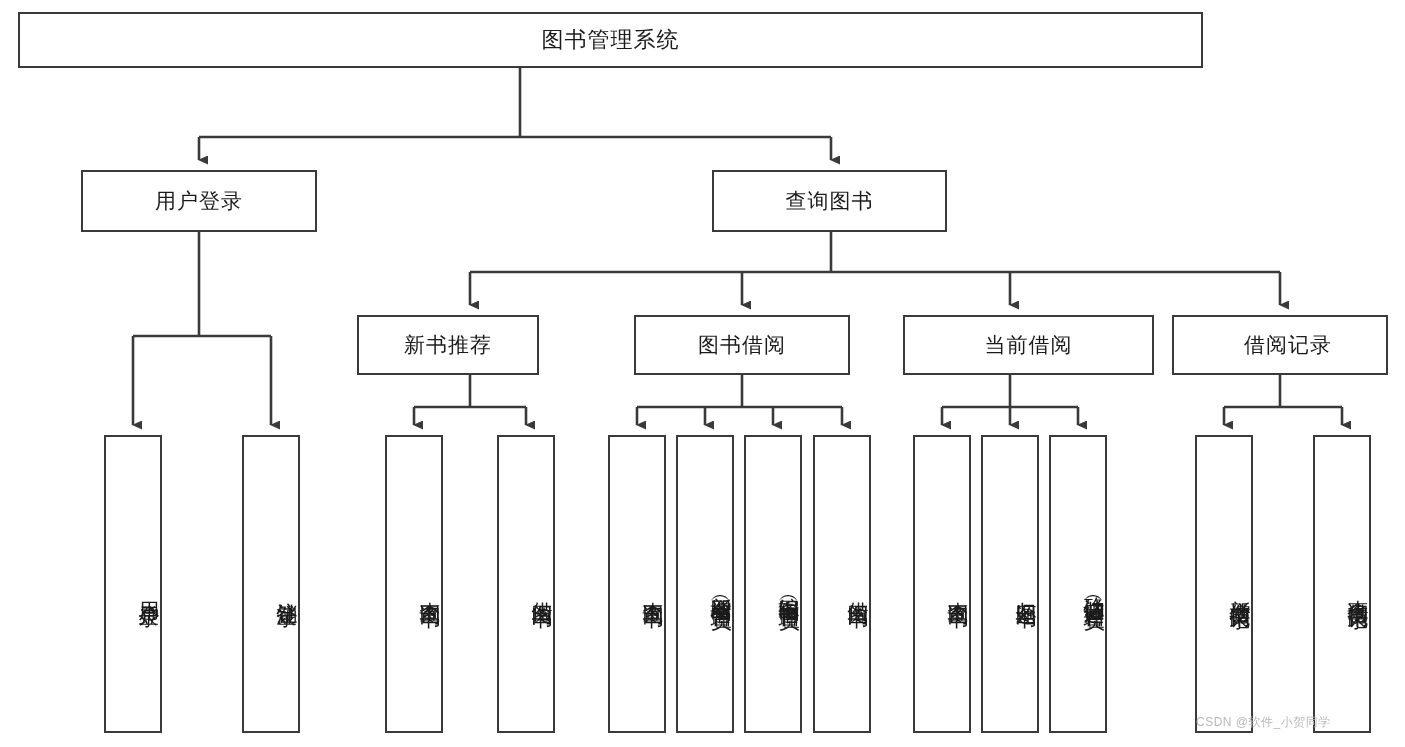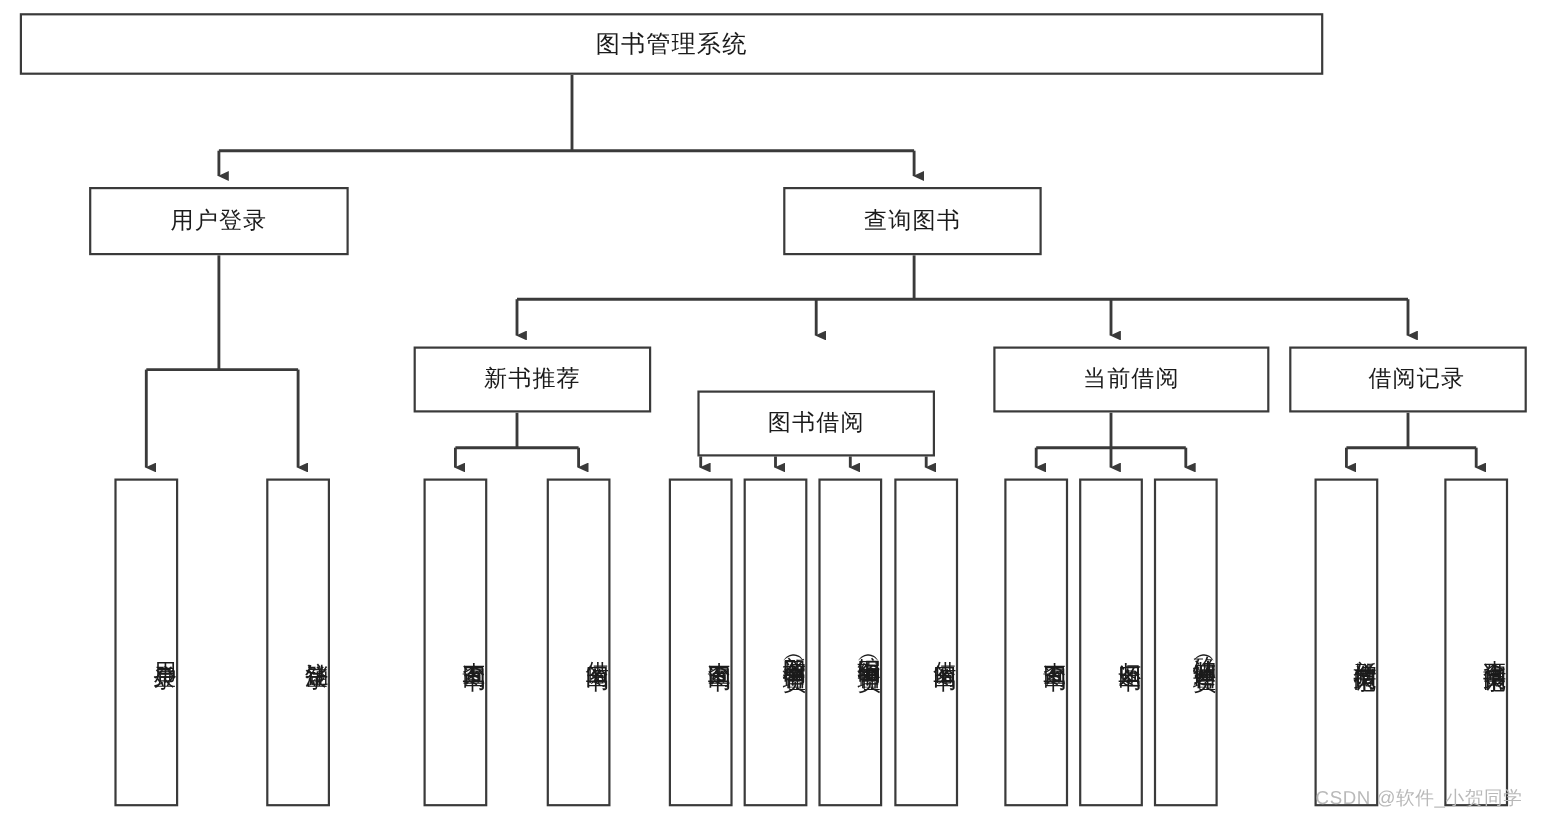--- a/index.html
+++ b/index.html
@@ -50,21 +50,21 @@
     text-orientation: upright;
     align-items: flex-start;
     justify-content: center;
     padding-top: 10px;
     font-size: 21px;
     line-height: 1.05;
     letter-spacing: 2px;
   }
   .watermark {
     position: absolute;
-    font-size: 17px;
+    font-size: 12px;
     color: #b9b9b9;
     letter-spacing: 0.5px;
     white-space: nowrap;
   }
 </style>
 </head>
 <body>
 
 <div id="canvas">
 
@@ -116,22 +116,22 @@
       <path d="M1224,407 L1224,425" marker-end="url(#arrowhead)"></path>
       <path d="M1342,407 L1342,425" marker-end="url(#arrowhead)"></path>
     </g>
   </svg>
 
   <div class="node horizontal root" style="left:18px; top:12px; width:1185px; height:56px;">图书管理系统</div>
 
   <div class="node horizontal" style="left:81px; top:170px; width:236px; height:62px;">用户登录</div>
   <div class="node horizontal" style="left:712px; top:170px; width:235px; height:62px;">查询图书</div>
 
-  <div class="node horizontal" style="left:376px; top:315px; width:216px; height:60px;">新书推荐</div>
-  <div class="node horizontal" style="left:634px; top:315px; width:216px; height:60px;margin-top:40px;">图书借阅</div>
+  <div class="node horizontal" style="left:357px; top:315px; width:182px; height:60px;">新书推荐</div>
+  <div class="node horizontal" style="left:634px; top:315px; width:216px; height:60px;">图书借阅</div>
   <div class="node horizontal" style="left:903px; top:315px; width:251px; height:60px;">当前借阅</div>
   <div class="node horizontal" style="left:1172px; top:315px; width:216px; height:60px;padding-left:16px;">借阅记录</div>
 
   <div class="node vertical" style="left:104px; top:435px; width:58px; height:298px;">用户登录</div>
   <div class="node vertical" style="left:242px; top:435px; width:58px; height:298px;">注销登录</div>
 
   <div class="node vertical" style="left:385px; top:435px; width:58px; height:298px;">查询图书</div>
   <div class="node vertical" style="left:497px; top:435px; width:58px; height:298px;">借阅图书</div>
 
   <div class="node vertical" style="left:608px; top:435px; width:58px; height:298px;">查询图书</div>

